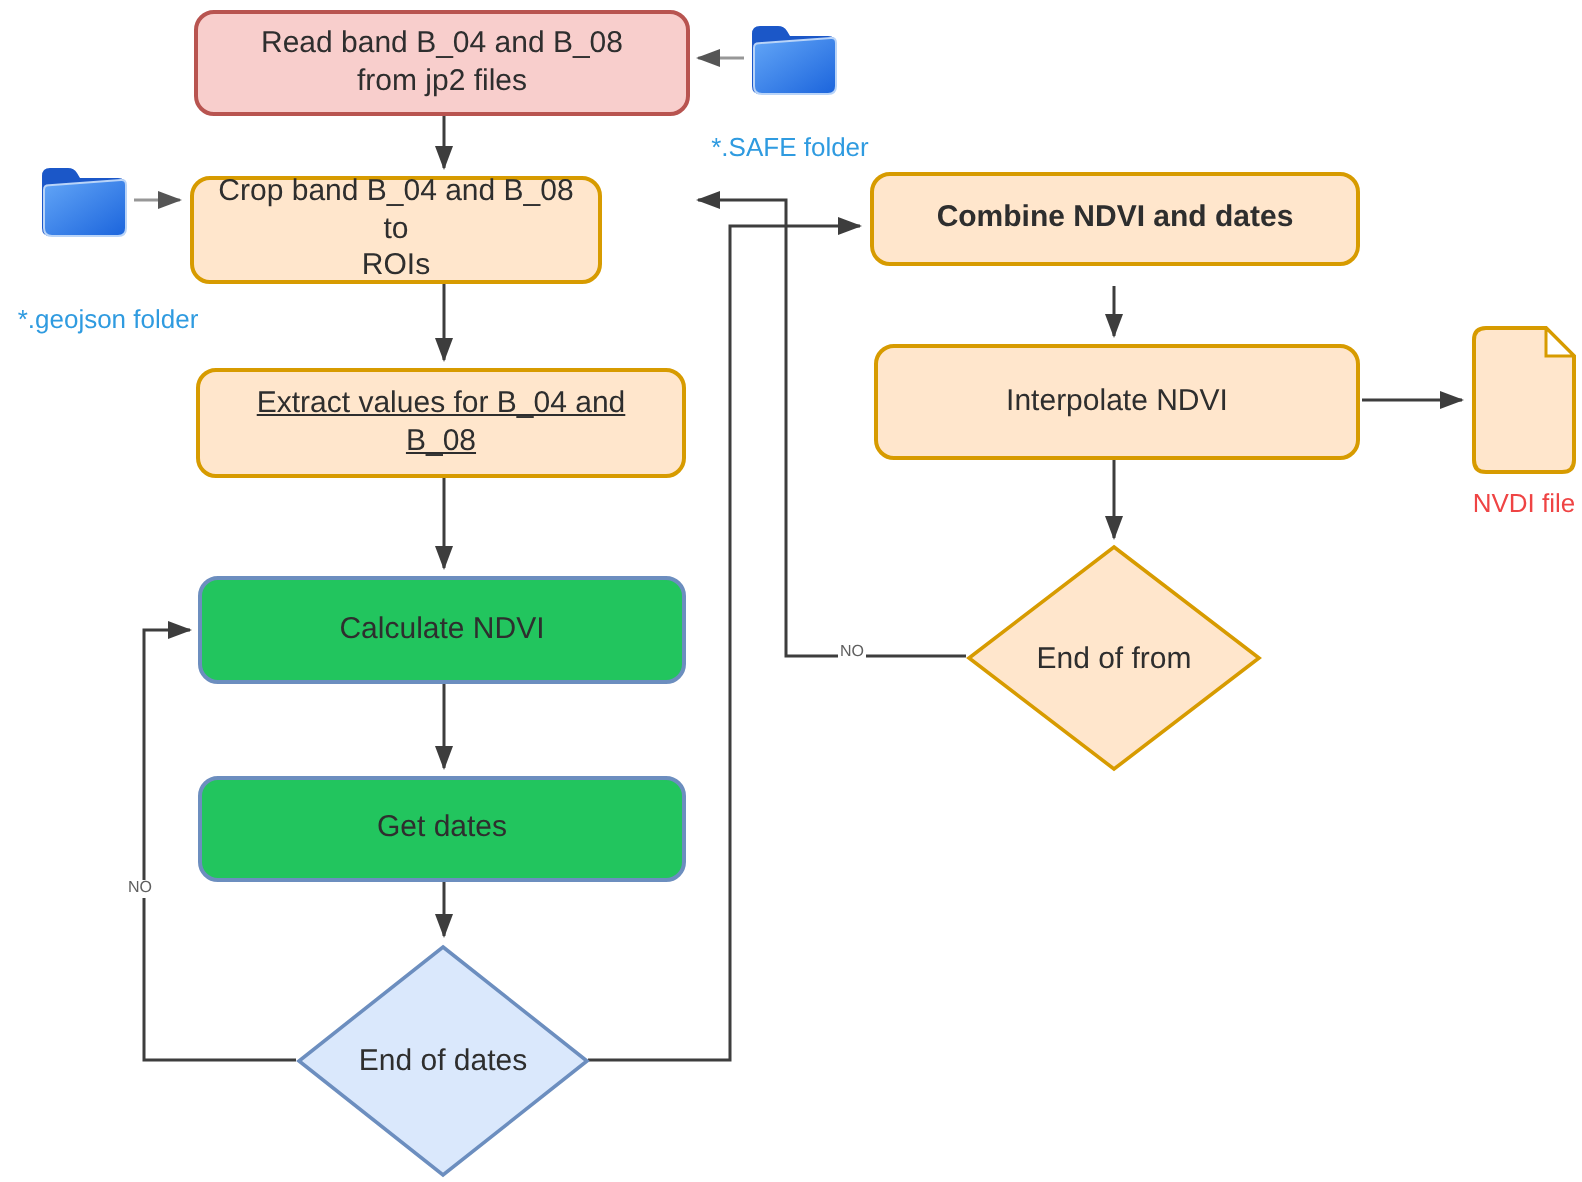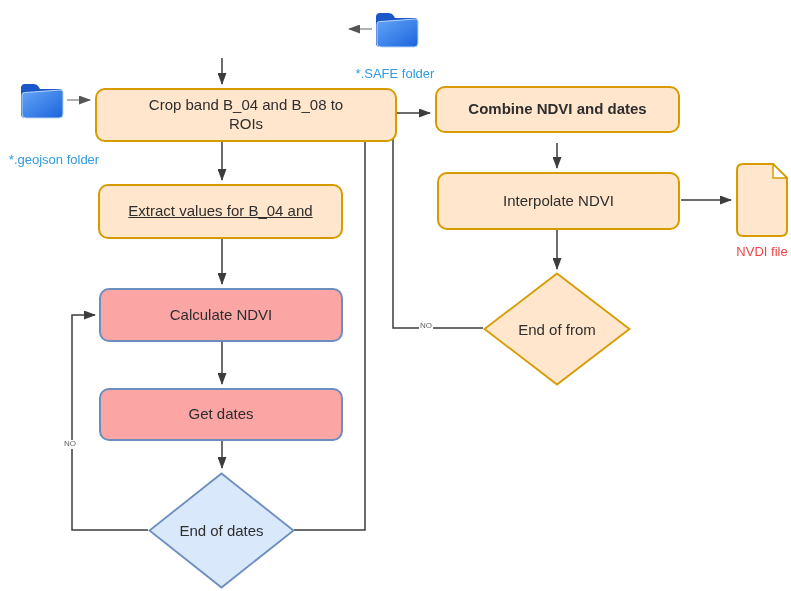--- a/index.html
+++ b/index.html
@@ -26,21 +26,21 @@
     box-sizing: border-box;
     border-radius: 10px;
     font-size: 15px;
     color: #2e2e2e;
     line-height: 1.25;
     padding: 4px 10px;
   }
   .node .ln { display: block; }
   .red    { background: #f8cecc; border: 2px solid #b85450; }
   .orange { background: #ffe6cc; border: 2px solid #d79b00; }
-  .blue   { background: #fca5a5; border: 2px solid #6c8ebf; }
+  .blue   { background: #22c55e; border: 2px solid #6c8ebf; }
 
   .diamond { position: absolute; }
   .diamond svg { position: absolute; left: 0; top: 0; }
   .diamond .dlabel {
     position: absolute; left: 0; top: 0; right: 0; bottom: 0;
     display: flex; align-items: center; justify-content: center;
     font-size: 15px; color: #2e2e2e; text-align: center;
   }
 
   .icon { position: absolute; }
@@ -99,31 +99,38 @@
       <path d="M557 230 V269" marker-end="url(#mDark)"></path>
       <path d="M681 200 H731" marker-end="url(#mDark)"></path>
       <path d="M483 328 H393 V100 H349" marker-end="url(#mDark)"></path>
     </g>
     <g fill="none" stroke="#979797" stroke-width="1.5">
       <path d="M372 29 H349" marker-end="url(#mGray)"></path>
       <path d="M67 100 H90" marker-end="url(#mGray)"></path>
     </g>
   </svg>
 
+  <div class="node red" style="left:97px; top:5px; width:248px; height:53px;">
+    <div>
+      <span class="ln">Read band B_04 and B_08</span>
+      <span class="ln">from jp2 files</span>
+    </div>
+  </div>
 
-  <div class="node orange" style="left:95px; top:88px; width:302px; height:54px;">
+  <div class="node orange" style="left:95px; top:88px; width:206px; height:54px;">
     <div>
       <span class="ln">Crop band B_04 and B_08 to</span>
       <span class="ln">ROIs</span>
     </div>
   </div>
 
   <div class="node orange" style="left:98px; top:184px; width:245px; height:55px;text-decoration:underline;">
     <div>
       <span class="ln">Extract values for B_04 and</span>
+      <span class="ln">B_08</span>
     </div>
   </div>
 
   <div class="node blue" style="left:99px; top:288px; width:244px; height:54px;">
     <span>Calculate NDVI</span>
   </div>
 
   <div class="node blue" style="left:99px; top:388px; width:244px; height:53px;">
     <span>Get dates</span>
   </div>

